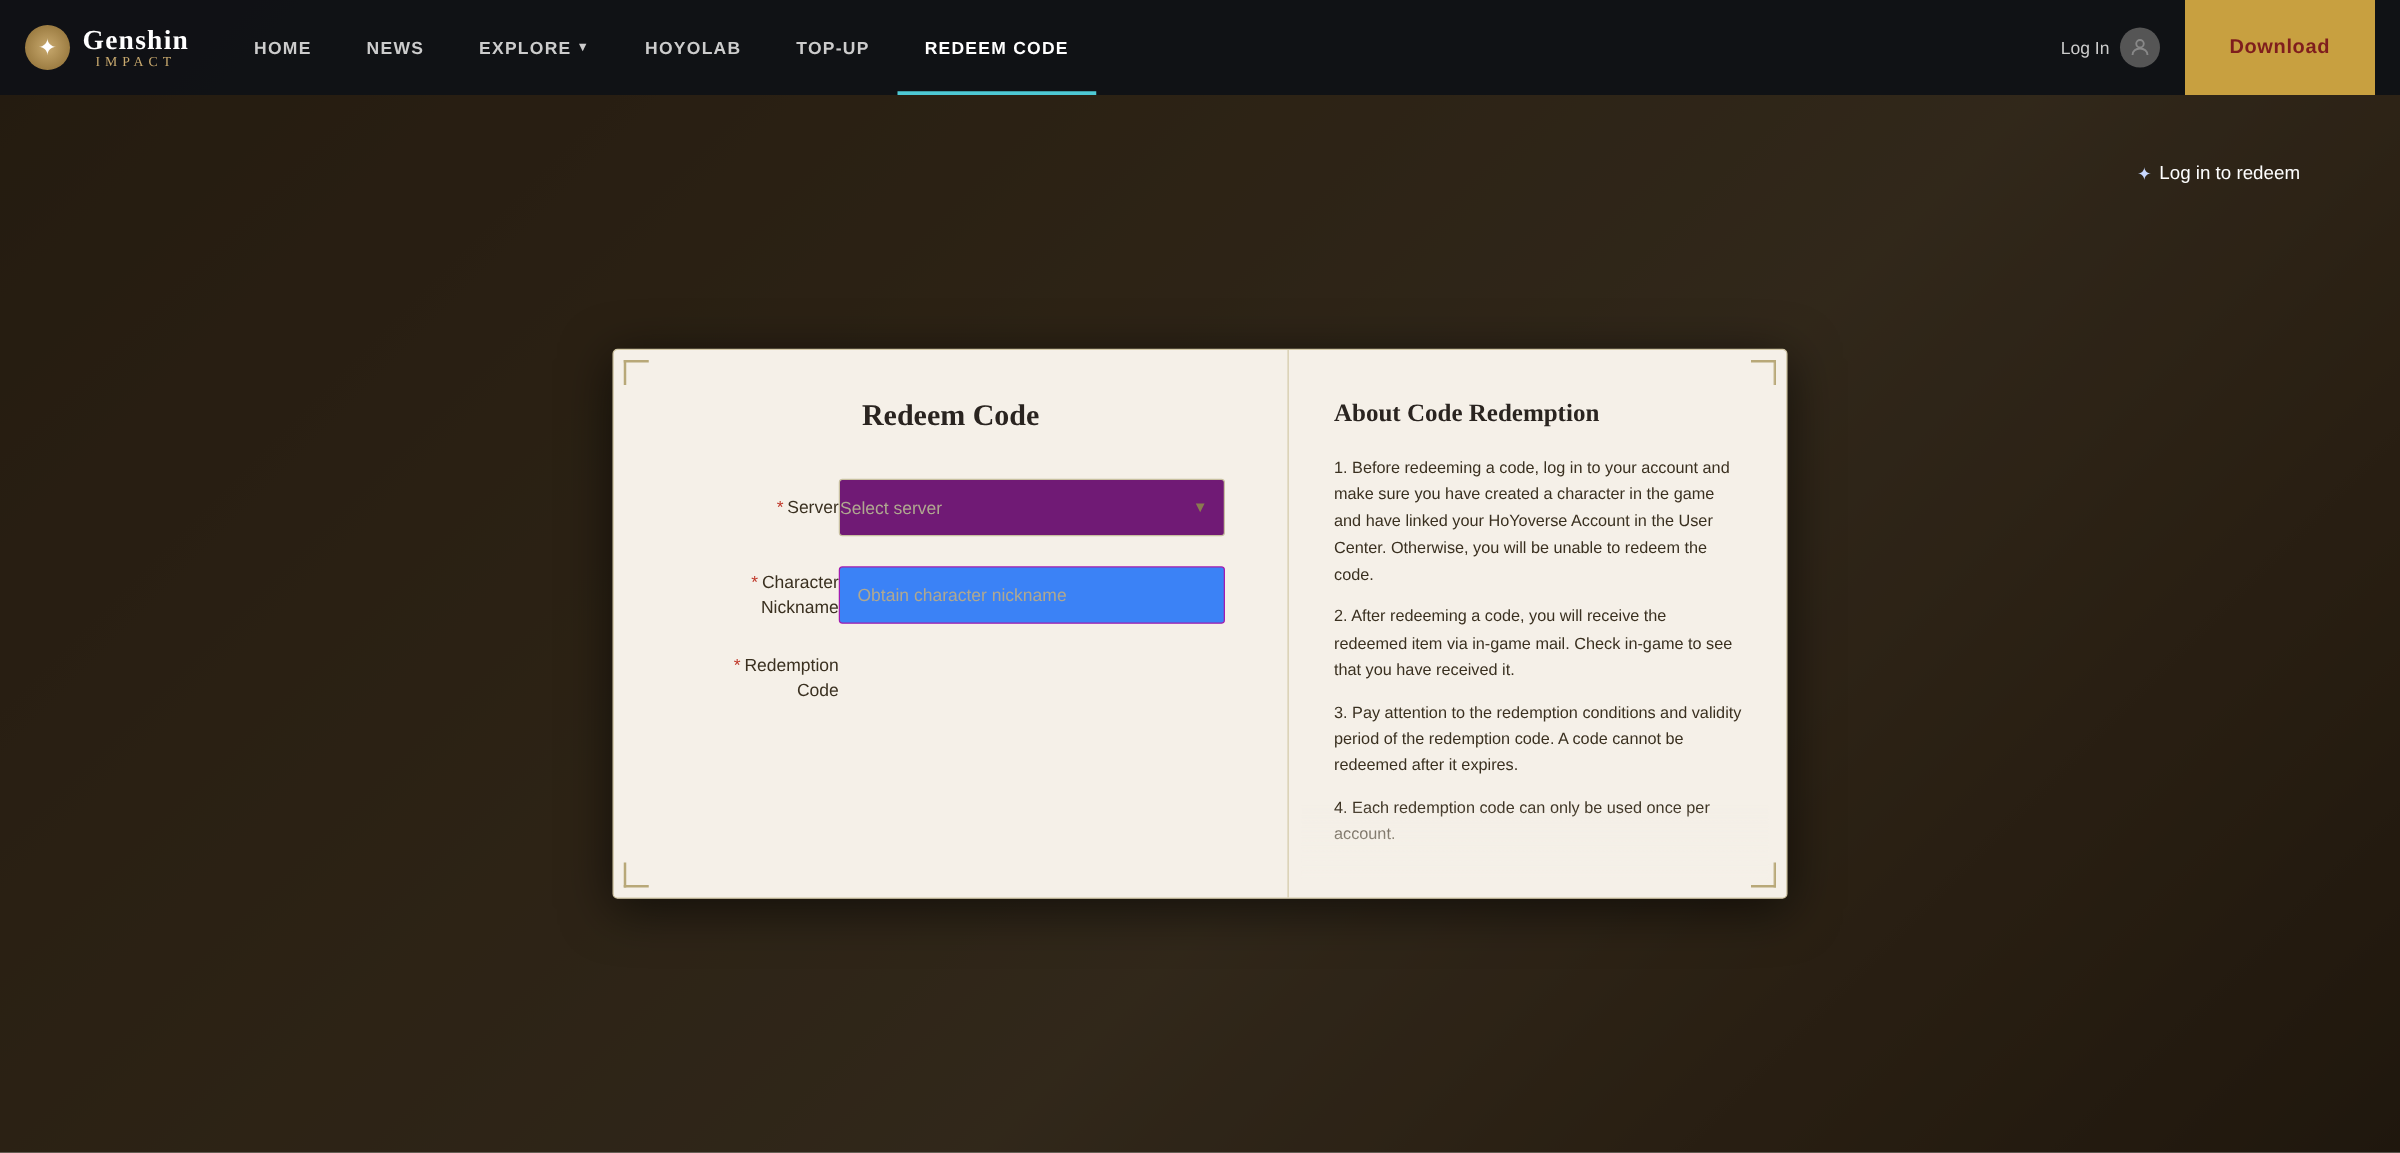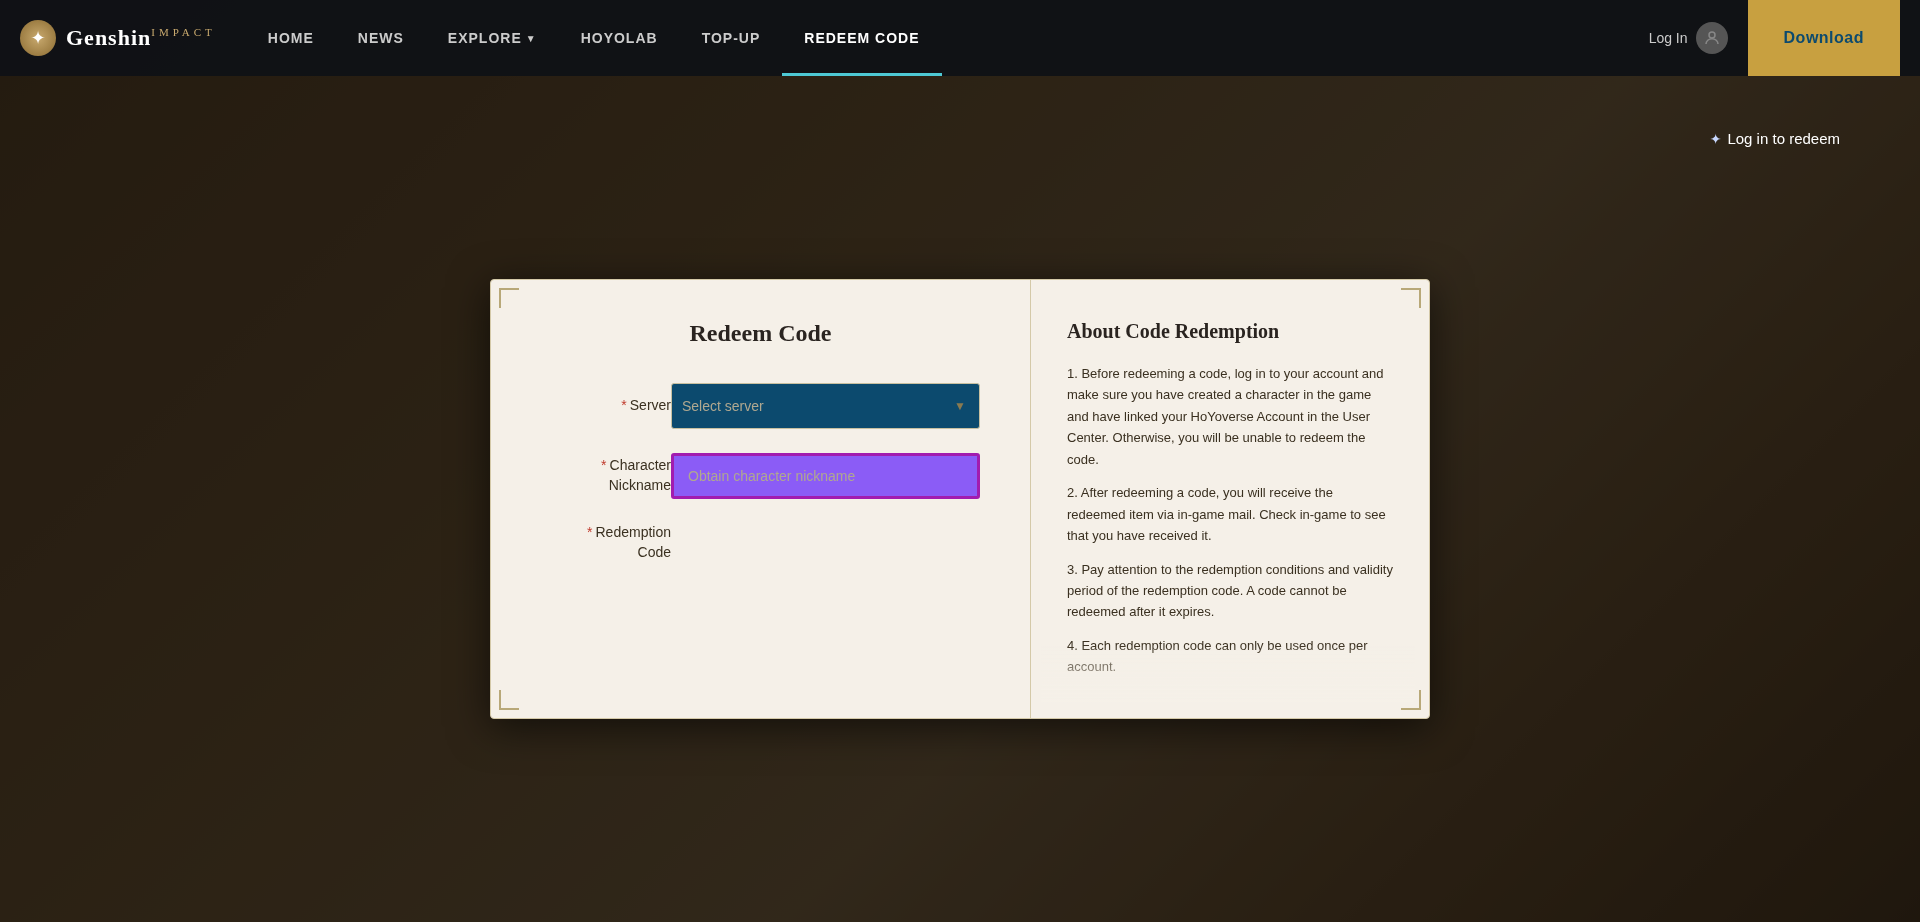--- a/index.html
+++ b/index.html
@@ -37,21 +37,21 @@
     .logo-icon {
       width: 36px; height: 36px;
       background: radial-gradient(circle, #c8a96e, #8a6a30);
       border-radius: 50%;
       display: flex; align-items: center; justify-content: center;
       margin-right: 10px;
       font-size: 18px;
       color: white;
     }
     .logo-text {
-      display: flex; flex-direction: row;
+      display: flex; flex-direction: column;
     }
     .logo-title {
       color: white;
       font-size: 22px;
       font-weight: bold;
       font-family: 'Georgia', serif;
       letter-spacing: 1px;
       line-height: 1.1;
     }
     .logo-subtitle {
@@ -109,21 +109,21 @@
     .login-avatar {
       width: 32px; height: 32px;
       background: #555;
       border-radius: 50%;
       display: flex; align-items: center; justify-content: center;
       font-size: 16px;
       color: #aaa;
     }
     .download-btn {
       background: #c8a040;
-      color: #0c4a6e;
+      color: #7f1d1d;
       font-size: 16px;
       font-weight: bold;
       font-family: Arial, sans-serif;
       padding: 0 36px;
       height: 76px;
       display: flex; align-items: center;
       cursor: pointer;
       letter-spacing: 0.5px;
     }
 
@@ -201,43 +201,43 @@
       min-width: 130px;
       line-height: 1.4;
     }
     .required-star {
       color: #c0392b;
       margin-right: 3px;
     }
     .form-control {
       flex: 1;
       height: 46px;
-      border: 3px solid #a21caf;
-      background: #8b5cf6;
+      border: 1px solid #a21caf;
+      background: #3b82f6;
       border-radius: 3px;
       padding: 0 14px;
       font-size: 14px;
       color: #2a2420;
       font-family: Arial, sans-serif;
       outline: none;
     }
     .form-control::placeholder {
       color: #b0a890;
     }
     .select-wrapper {
       flex: 1;
       position: relative;
     }
     .select-control {
       width: 100%;
       height: 46px;
       border: 1px solid #c8c0a0;
-      background: #0c4a6e;
+      background: #701a75;
       border-radius: 3px;
-      padding: 0 10px;
+      padding: 0 0;
       font-size: 14px;
       color: #b0a890;
       font-family: Arial, sans-serif;
       outline: none;
       appearance: none;
       cursor: pointer;
     }
     .select-arrow {
       position: absolute;
       right: 14px;

